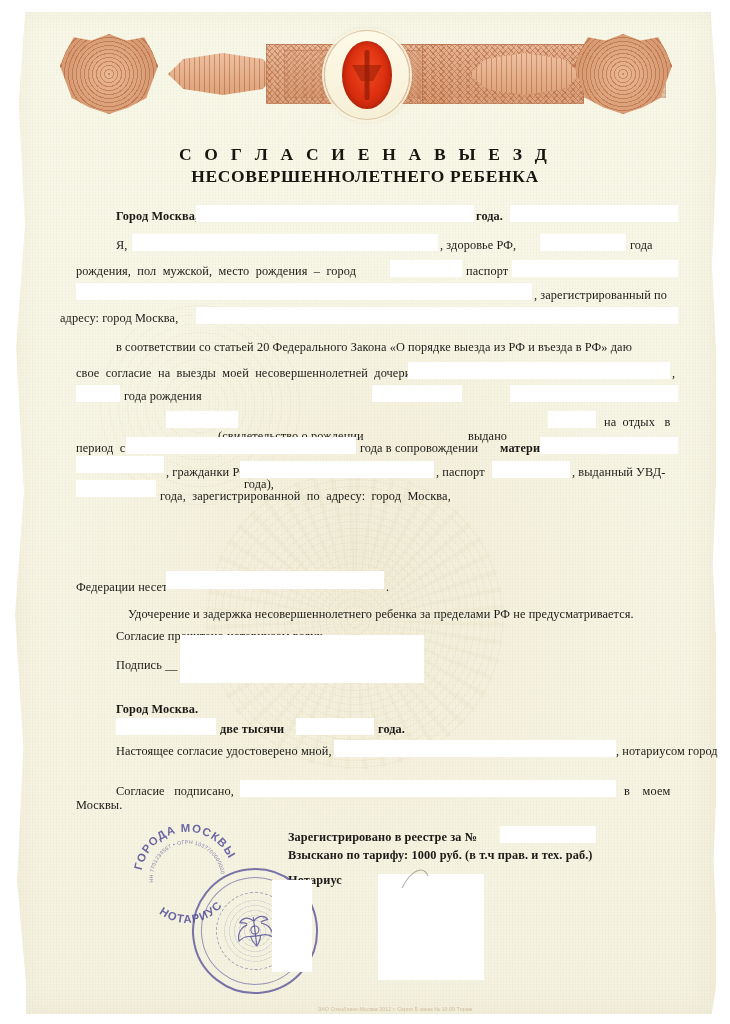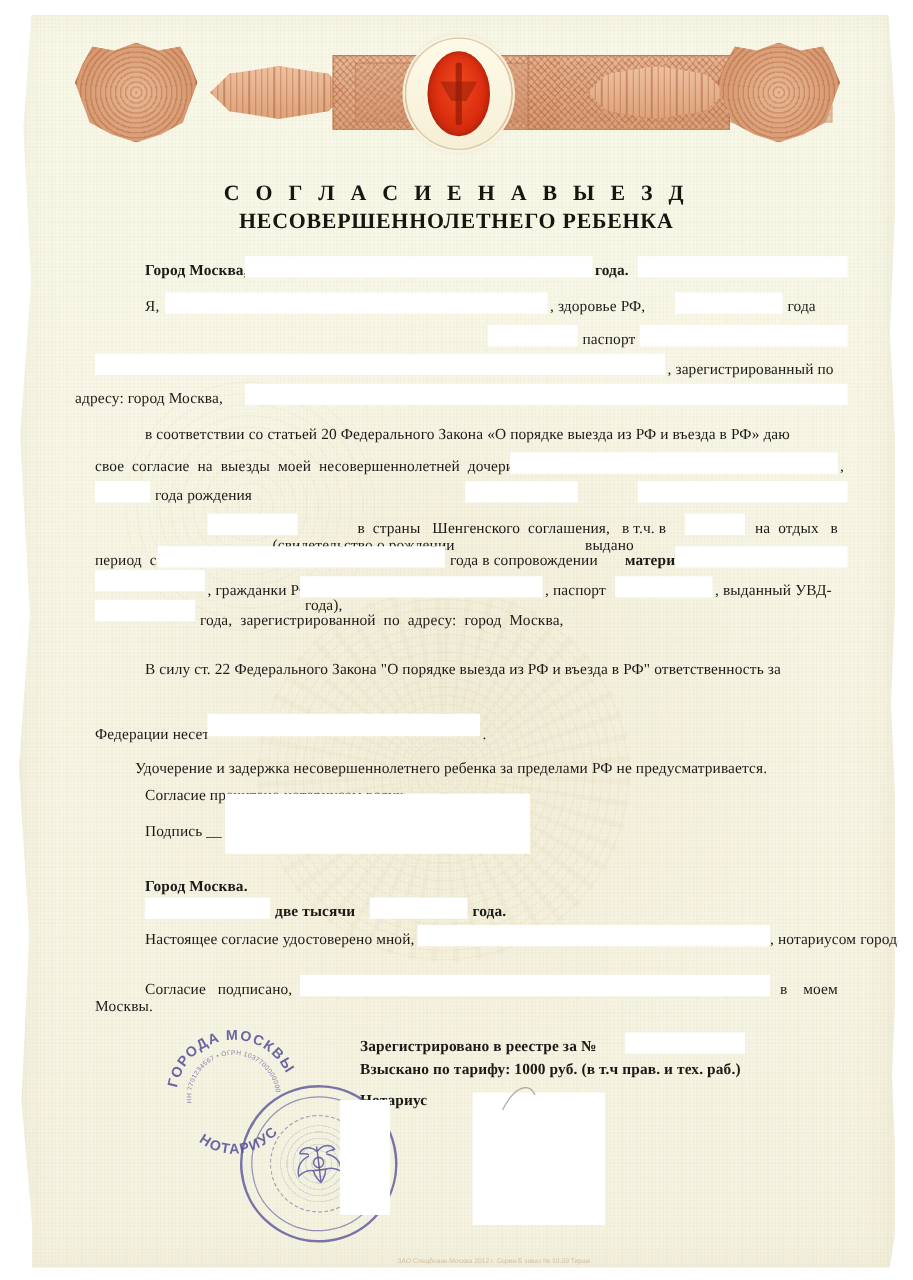--- a/index.html
+++ b/index.html
@@ -135,20 +135,21 @@
   <div class="rd" style="left:196px;top:205px;width:278px;height:17px"></div>
   <div class="t b" style="left:476px;top:209px">года.</div>
   <div class="rd" style="left:510px;top:205px;width:168px;height:17px"></div>
 
   <div class="t" style="left:116px;top:238px">Я,</div>
   <div class="rd" style="left:132px;top:234px;width:306px;height:17px"></div>
   <div class="t" style="left:440px;top:238px">, здоровье РФ,</div>
   <div class="rd" style="left:540px;top:234px;width:86px;height:17px"></div>
   <div class="t" style="left:630px;top:238px">года</div>
 
+  <div class="t" style="left:76px;top:264px">рождения,  пол  мужской,  место  рождения  –  город</div>
   <div class="rd" style="left:390px;top:260px;width:72px;height:17px"></div>
   <div class="t" style="left:466px;top:264px">паспорт</div>
   <div class="rd" style="left:512px;top:260px;width:166px;height:17px"></div>
 
   <div class="rd" style="left:76px;top:283px;width:456px;height:17px"></div>
   <div class="t" style="left:534px;top:288px">, зарегистрированный по</div>
 
   <div class="t" style="left:60px;top:311px">адресу: город Москва,</div>
   <div class="rd" style="left:196px;top:307px;width:482px;height:17px"></div>
 
@@ -161,46 +162,44 @@
   <div class="rd" style="left:76px;top:385px;width:44px;height:17px"></div>
   <div class="t" style="left:124px;top:389px">года рождения</div>
   <div class="t i" style="left:218px;top:389px">(свидетельство о рождении</div>
   <div class="rd" style="left:372px;top:385px;width:90px;height:17px"></div>
   <div class="t i" style="left:468px;top:389px">выдано</div>
   <div class="rd" style="left:510px;top:385px;width:168px;height:17px"></div>
 
   <div class="t i" style="left:76px;top:415px">ЗАГС г. Москвы</div>
   <div class="rd" style="left:166px;top:411px;width:72px;height:17px"></div>
   <div class="t i" style="left:244px;top:437px">года),</div>
-  <div class="t" style="left:286px;top:415px">в  страны   Шенгенского  соглашения,   в т.ч. в</div>
   <div class="rd" style="left:548px;top:411px;width:48px;height:17px"></div>
   <div class="t" style="left:604px;top:415px">на  отдых   в</div>
 
   <div class="t" style="left:76px;top:441px">период  с</div>
   <div class="rd" style="left:126px;top:437px;width:230px;height:17px"></div>
   <div class="t" style="left:360px;top:441px">года в сопровождении</div>
   <div class="t b" style="left:500px;top:441px">матери</div>
   <div class="rd" style="left:540px;top:437px;width:138px;height:17px"></div>
 
   <div class="rd" style="left:76px;top:456px;width:88px;height:17px"></div>
   <div class="t" style="left:166px;top:465px">, гражданки РФ,</div>
   <div class="rd" style="left:240px;top:461px;width:194px;height:17px"></div>
   <div class="t" style="left:436px;top:465px">, паспорт</div>
   <div class="rd" style="left:492px;top:461px;width:78px;height:17px"></div>
   <div class="t" style="left:572px;top:465px">, выданный УВД-</div>
 
   <div class="rd" style="left:76px;top:480px;width:80px;height:17px"></div>
   <div class="t" style="left:160px;top:489px">года,  зарегистрированной  по  адресу:  город  Москва,</div>
 
-  <div class="t" style="left:116px;top:528px">В силу ст. 22 Федерального Закона "О порядке выезда из РФ и въезда в РФ" ответственность за</div>
   <div class="t" style="left:76px;top:580px">Федерации несет</div>
   <div class="rd" style="left:166px;top:571px;width:218px;height:18px"></div>
   <div class="t" style="left:386px;top:580px">.</div>
 
-  <div class="t" style="left:108px;top:607px">Удочерение и задержка несовершеннолетнего ребенка за пределами РФ не предусматривается.</div>
+  <div class="t" style="left:128px;top:607px">Удочерение и задержка несовершеннолетнего ребенка за пределами РФ не предусматривается.</div>
   <div class="t" style="left:116px;top:629px">Согласие прочитано нотариусом вслух.</div>
 
   <div class="rd" style="left:180px;top:635px;width:244px;height:48px"></div>
   <div class="t" style="left:116px;top:658px">Подпись __</div>
 
   <div class="t b" style="left:116px;top:702px">Город Москва.</div>
   <div class="rd" style="left:116px;top:718px;width:100px;height:17px"></div>
   <div class="t b" style="left:220px;top:722px">две тысячи</div>
   <div class="rd" style="left:296px;top:718px;width:78px;height:17px"></div>
   <div class="t b" style="left:378px;top:722px">года.</div>

